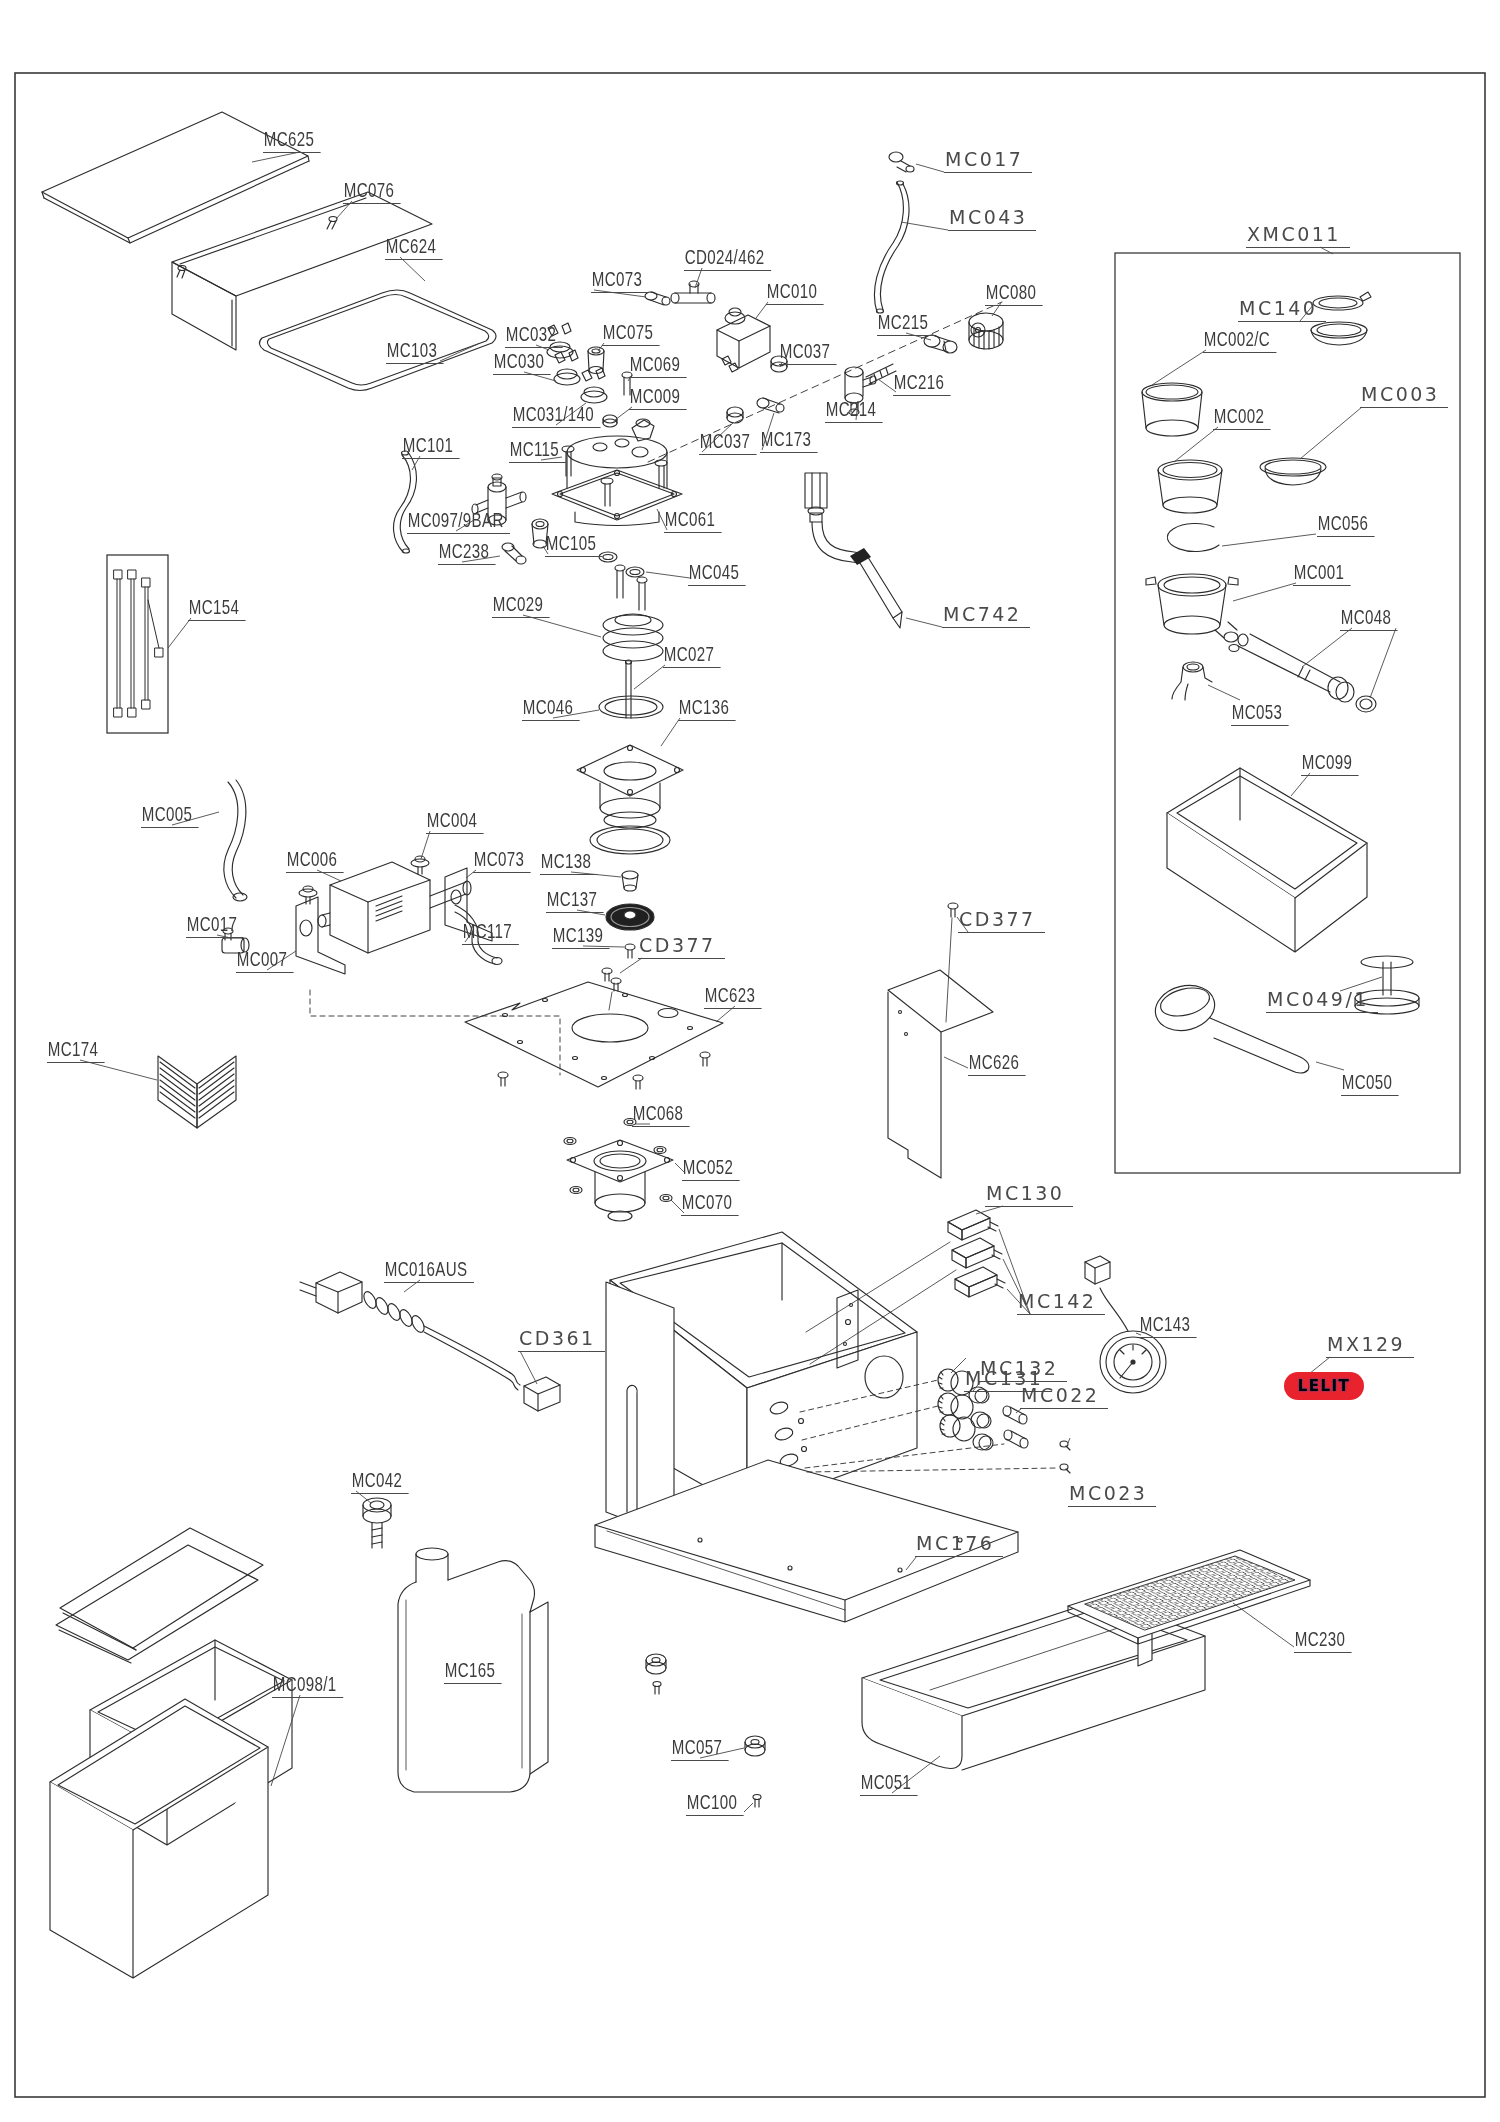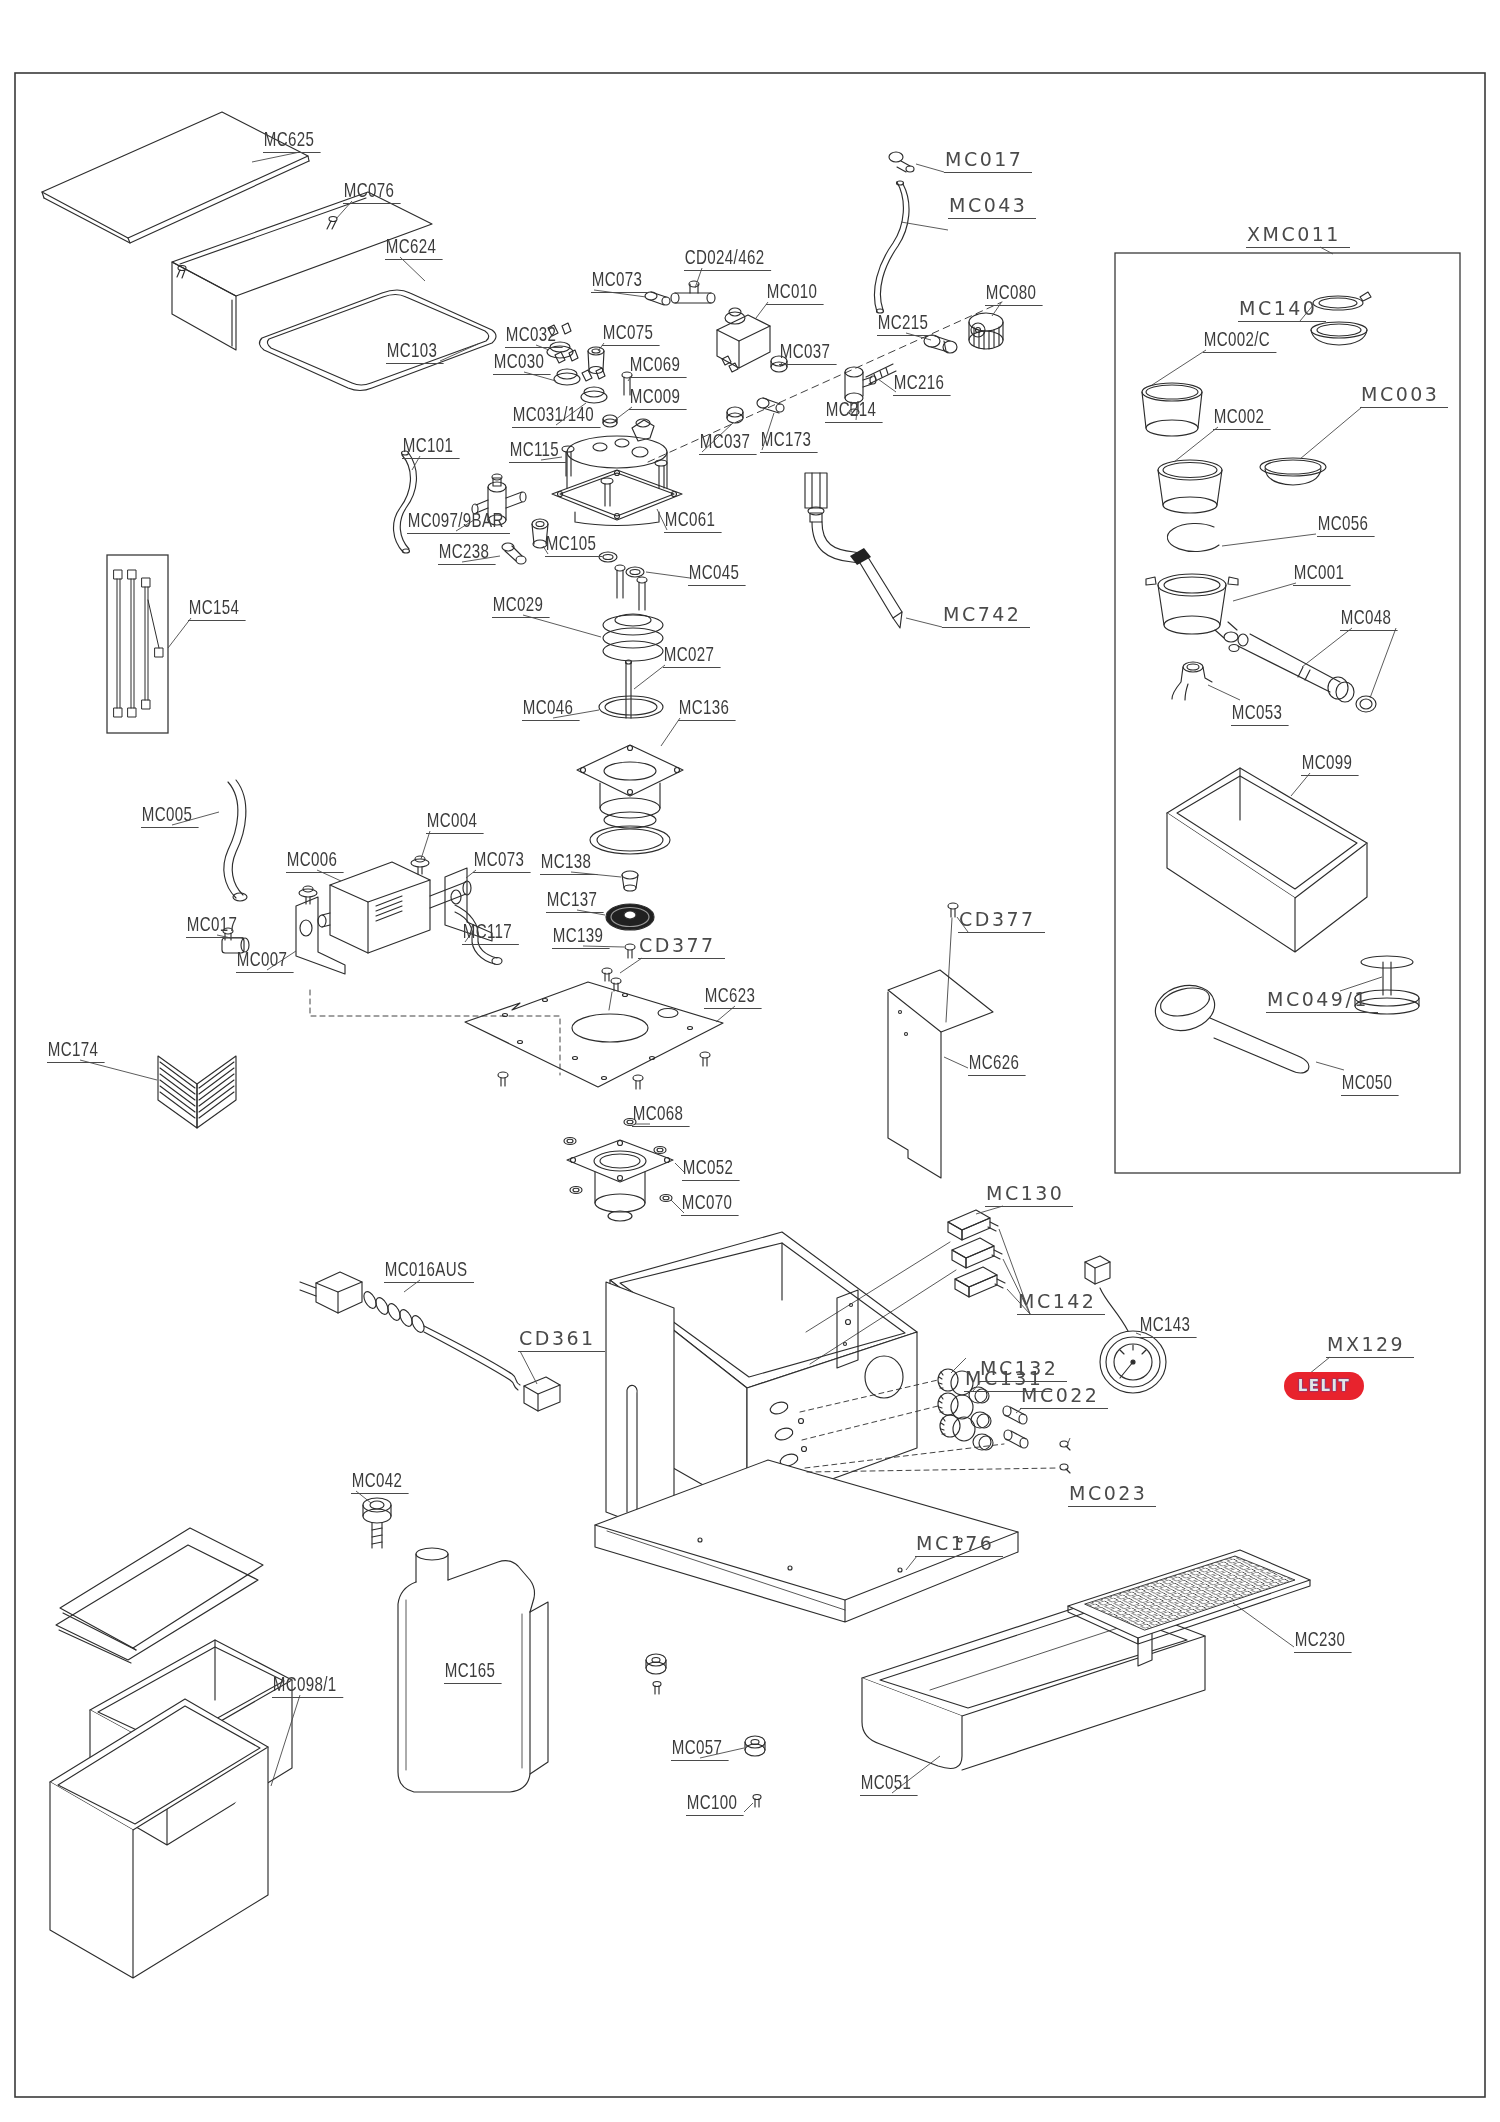--- a/index.html
+++ b/index.html
@@ -6,21 +6,21 @@
   #canvas{position:relative;width:1500px;height:2122px;background:#fff;overflow:hidden;
           font-family:"Liberation Sans",sans-serif;padding-left:17px;}
   #art{position:absolute;left:0;top:0;width:1500px;height:2122px;}
   .lbl{position:absolute;color:#3c3c3c;white-space:nowrap;line-height:1.05;
        border-bottom:1.4px solid #4a4a4a;padding:0 9px 2px 1px;}
   .c{font-size:21px;font-family:"Liberation Sans",sans-serif;letter-spacing:.5px;
      transform:scaleX(.72);transform-origin:left top;}
   .w{font-size:19px;font-family:"DejaVu Sans",sans-serif;letter-spacing:2.5px;color:#4a4a4a;}
   .logo{position:absolute;left:1284px;top:1372px;width:80px;height:28px;border-radius:15px;
         background:#e8232d;display:flex;align-items:center;justify-content:center;
-        color:#e5e5e5;font-weight:800;font-size:15px;letter-spacing:1.5px;
+        color:#000000;font-weight:800;font-size:15px;letter-spacing:1.5px;
         font-family:"DejaVu Sans",sans-serif;
         text-shadow:0 0 1px #2b4bb5,0 0 2px #2b4bb5;}
 </style>
 </head>
 <body>
 
 <div id="canvas">
 
 <svg id="art" viewBox="0 0 1500 2122" xmlns="http://www.w3.org/2000/svg">
   <defs>
@@ -756,21 +756,21 @@
 
 <div class="lbl c" style="left:263px;top:128px">MC625</div>
 <div class="lbl c" style="left:343px;top:179px">MC076</div>
 <div class="lbl c" style="left:385px;top:235px">MC624</div>
 <div class="lbl c" style="left:386px;top:339px">MC103</div>
 <div class="lbl c" style="left:402px;top:434px">MC101</div>
 <div class="lbl c" style="left:591px;top:268px">MC073</div>
 <div class="lbl c" style="left:684px;top:246px">CD024/462</div>
 <div class="lbl c" style="left:766px;top:280px">MC010</div>
 <div class="lbl w" style="left:944px;top:150px">MC017</div>
-<div class="lbl w" style="left:948px;top:196px">MC043</div>
+<div class="lbl w" style="left:948px;top:208px">MC043</div>
 <div class="lbl c" style="left:505px;top:323px">MC032</div>
 <div class="lbl c" style="left:493px;top:350px">MC030</div>
 <div class="lbl c" style="left:602px;top:321px">MC075</div>
 <div class="lbl c" style="left:629px;top:353px">MC069</div>
 <div class="lbl c" style="left:629px;top:385px">MC009</div>
 <div class="lbl c" style="left:512px;top:403px">MC031/140</div>
 <div class="lbl c" style="left:509px;top:438px">MC115</div>
 <div class="lbl c" style="left:779px;top:340px">MC037</div>
 <div class="lbl c" style="left:877px;top:311px">MC215</div>
 <div class="lbl c" style="left:893px;top:371px">MC216</div>

